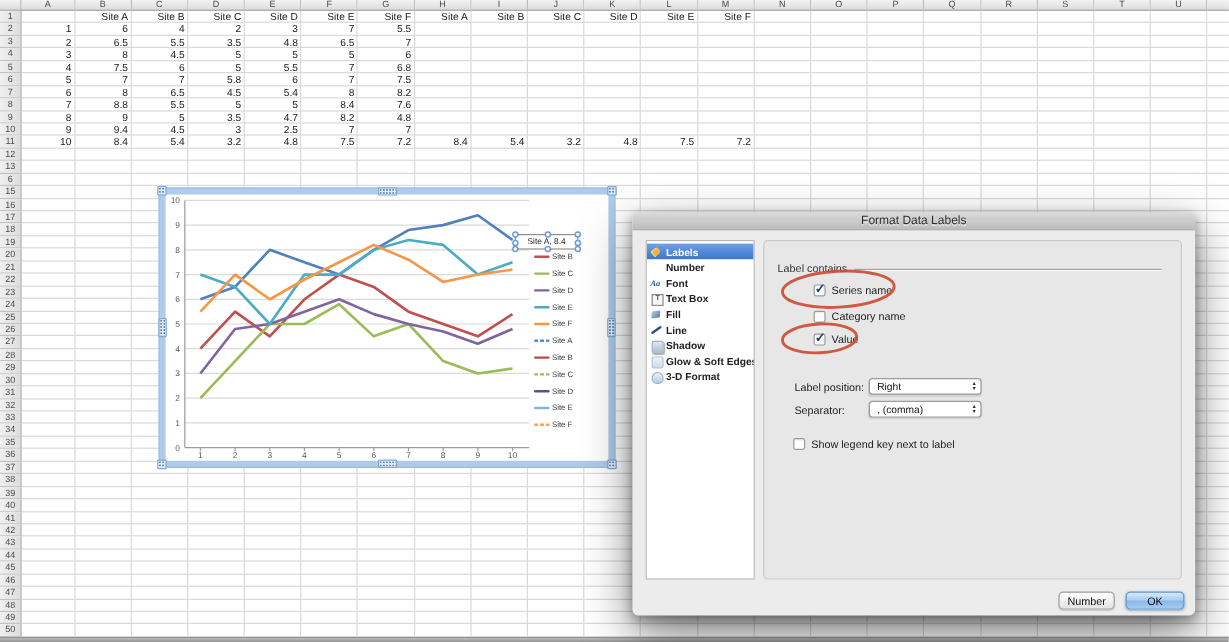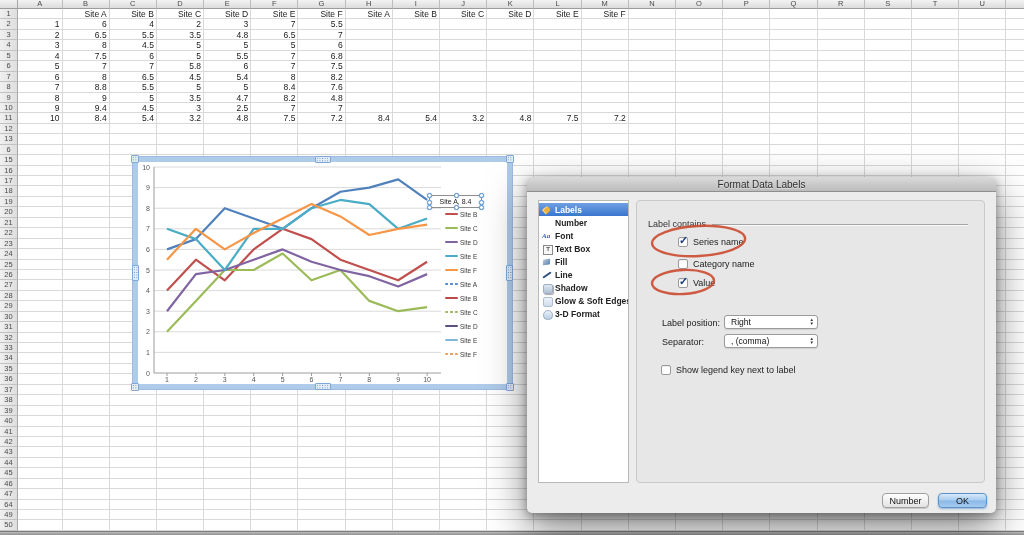--- a/index.html
+++ b/index.html
@@ -1310,21 +1310,21 @@
         <div class="gr-c" style="width:47.2px"></div>
         <div class="gr-c" style="width:47.2px"></div>
         <div class="gr-c" style="width:47.2px"></div>
         <div class="gr-c" style="width:47.2px"></div>
         <div class="gr-c" style="width:47.2px"></div>
         <div class="gr-c" style="width:47.2px"></div>
         <div class="gr-c" style="width:47.2px"></div>
         <div class="gr-c" style="width:47.2px"></div>
       </div>
       <div class="gr-row" style="height:10.45px">
-        <div class="gr-rh">64</div>
+        <div class="gr-rh">48</div>
         <div class="gr-c" style="width:44.5px"></div>
         <div class="gr-c" style="width:47.2px"></div>
         <div class="gr-c" style="width:47.2px"></div>
         <div class="gr-c" style="width:47.2px"></div>
         <div class="gr-c" style="width:47.2px"></div>
         <div class="gr-c" style="width:47.2px"></div>
         <div class="gr-c" style="width:47.2px"></div>
         <div class="gr-c" style="width:47.2px"></div>
         <div class="gr-c" style="width:47.2px"></div>
         <div class="gr-c" style="width:47.2px"></div>

